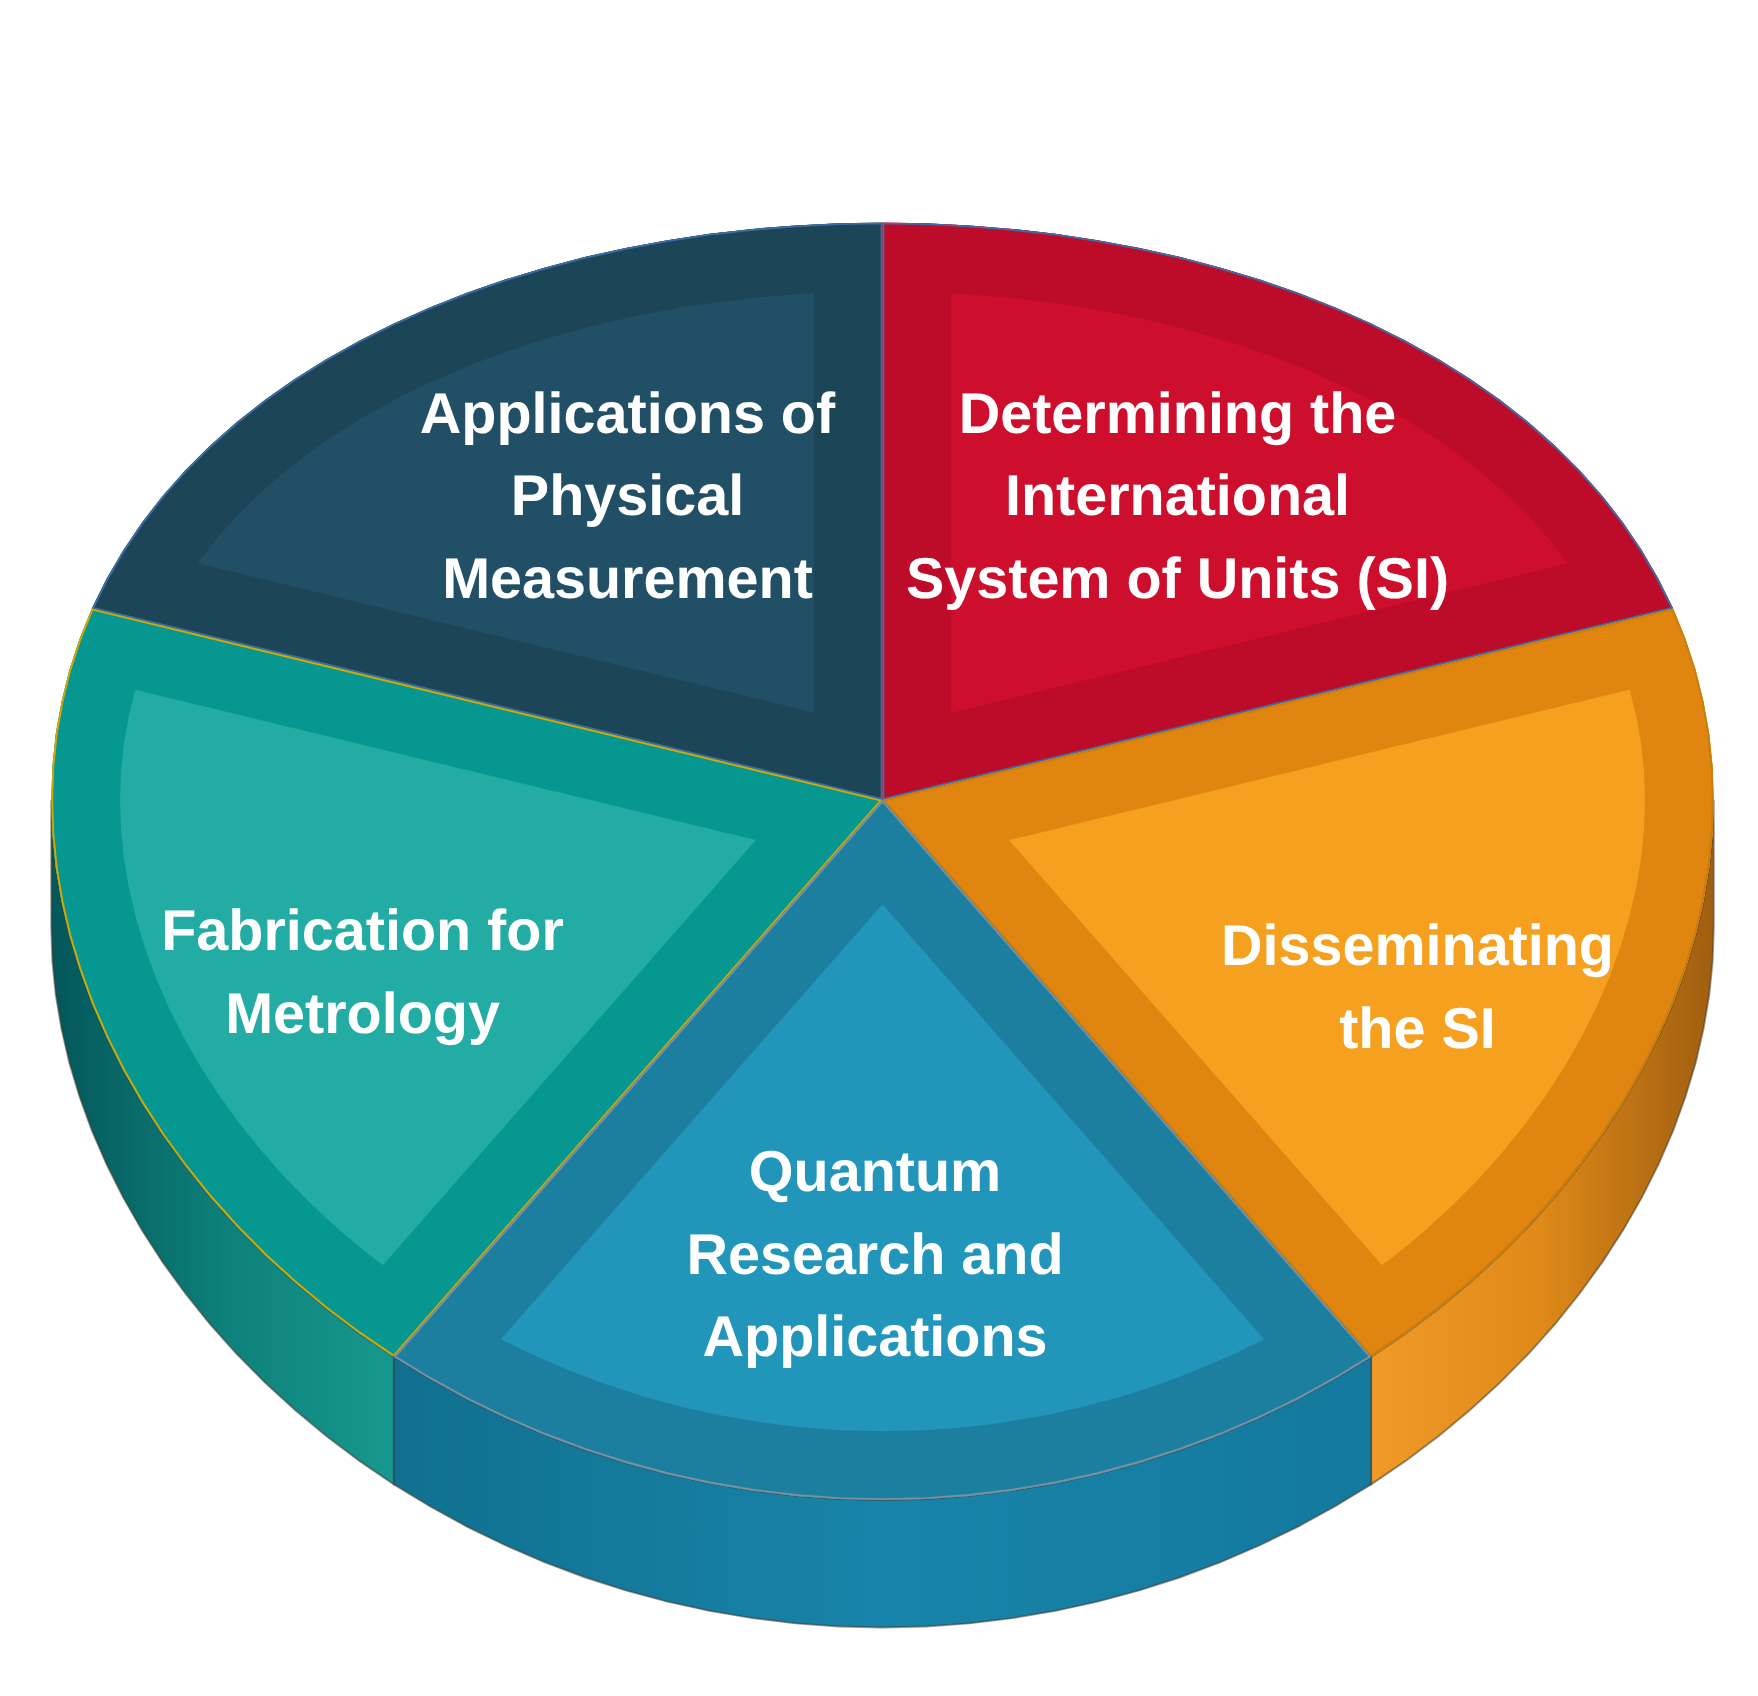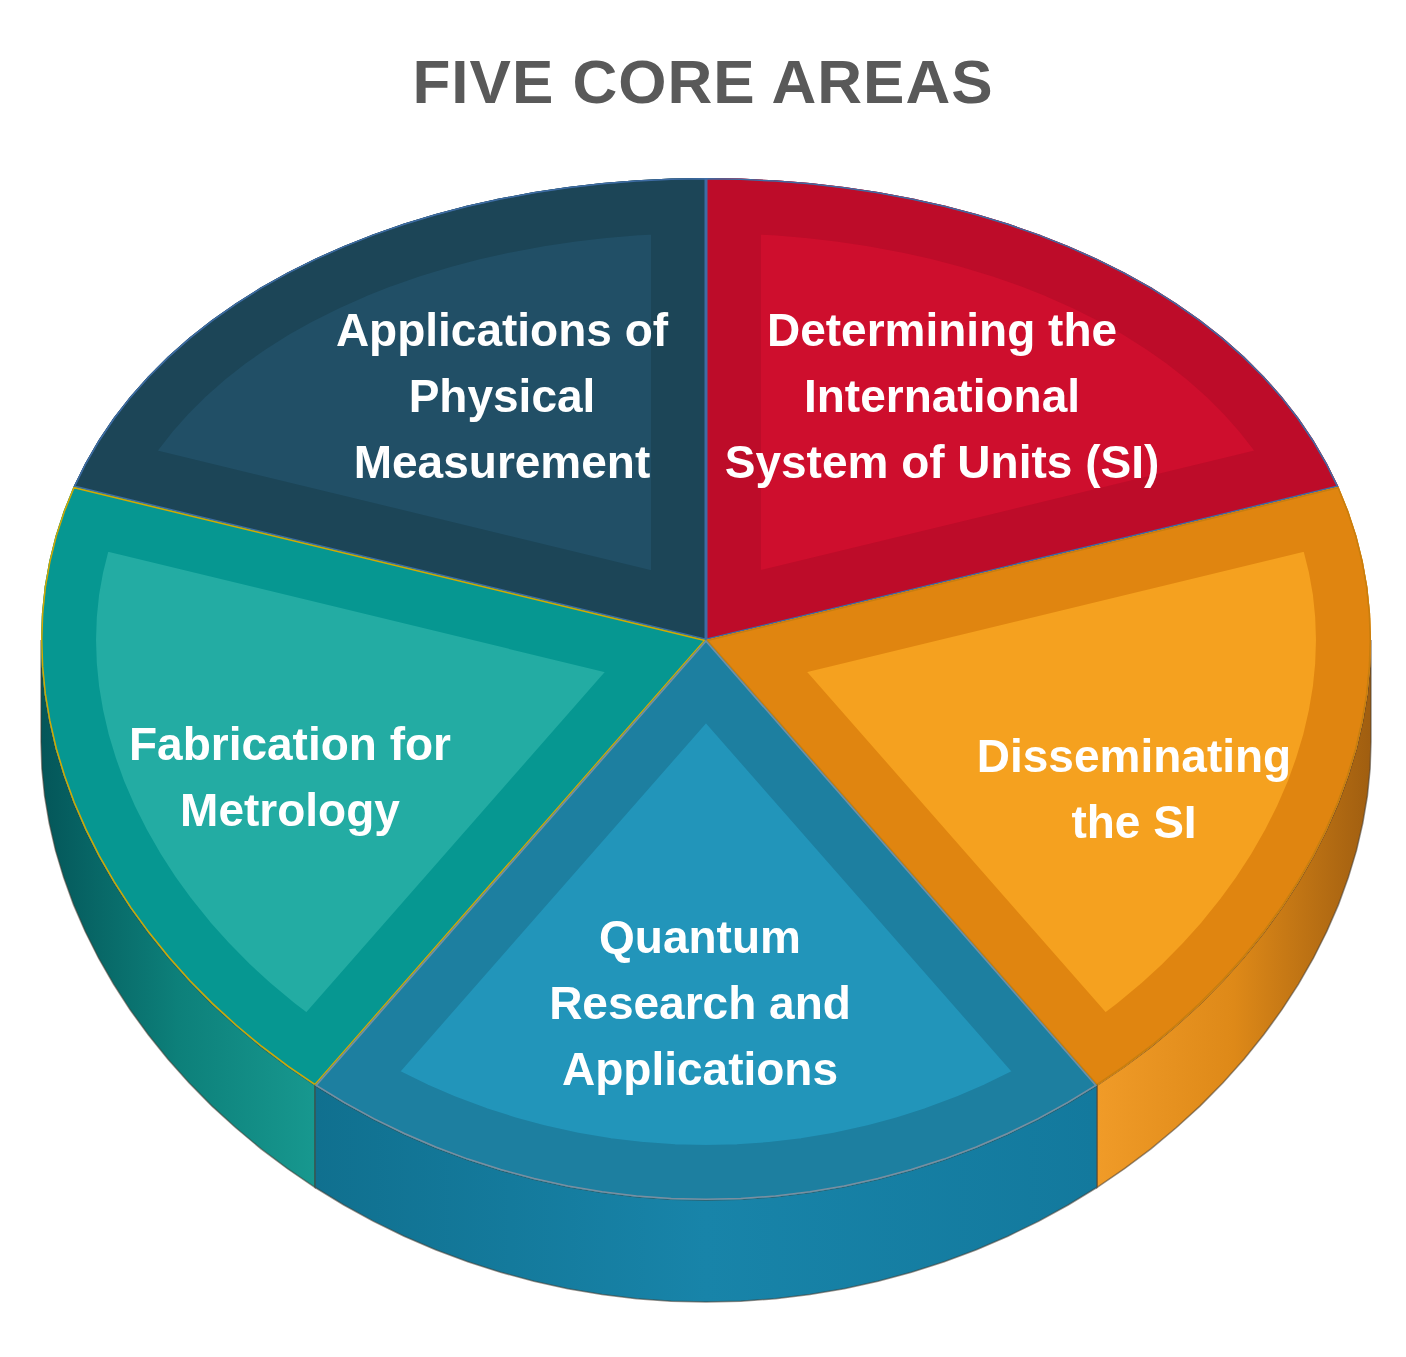--- a/index.html
+++ b/index.html
@@ -24,21 +24,20 @@
     font-family:"Liberation Sans", sans-serif;
     font-weight:bold;
     font-size:46px;
     fill:#ffffff;
   }
 </style>
 </head>
 <body>
 
 <div class="stage" style="background: rgb(255, 255, 255);">
-  <h1 class="title" style="color: rgb(89, 89, 89);">FIVE CORE AREAS</h1>
   <svg id="pie" class="pie-svg" viewBox="0 0 1406 1357" xmlns="http://www.w3.org/2000/svg">
       <defs>
         <linearGradient id="wg1" x1="0" y1="0" x2="1" y2="0">
           <stop offset="0.00" stop-color="#F09B28"></stop>
           <stop offset="0.50" stop-color="#DE8918"></stop>
           <stop offset="1.00" stop-color="#A05E10"></stop>
         </linearGradient>
         <linearGradient id="wg2" x1="0" y1="0" x2="1" y2="0">
           <stop offset="0.00" stop-color="#10708F"></stop>
           <stop offset="0.50" stop-color="#1884A9"></stop>

